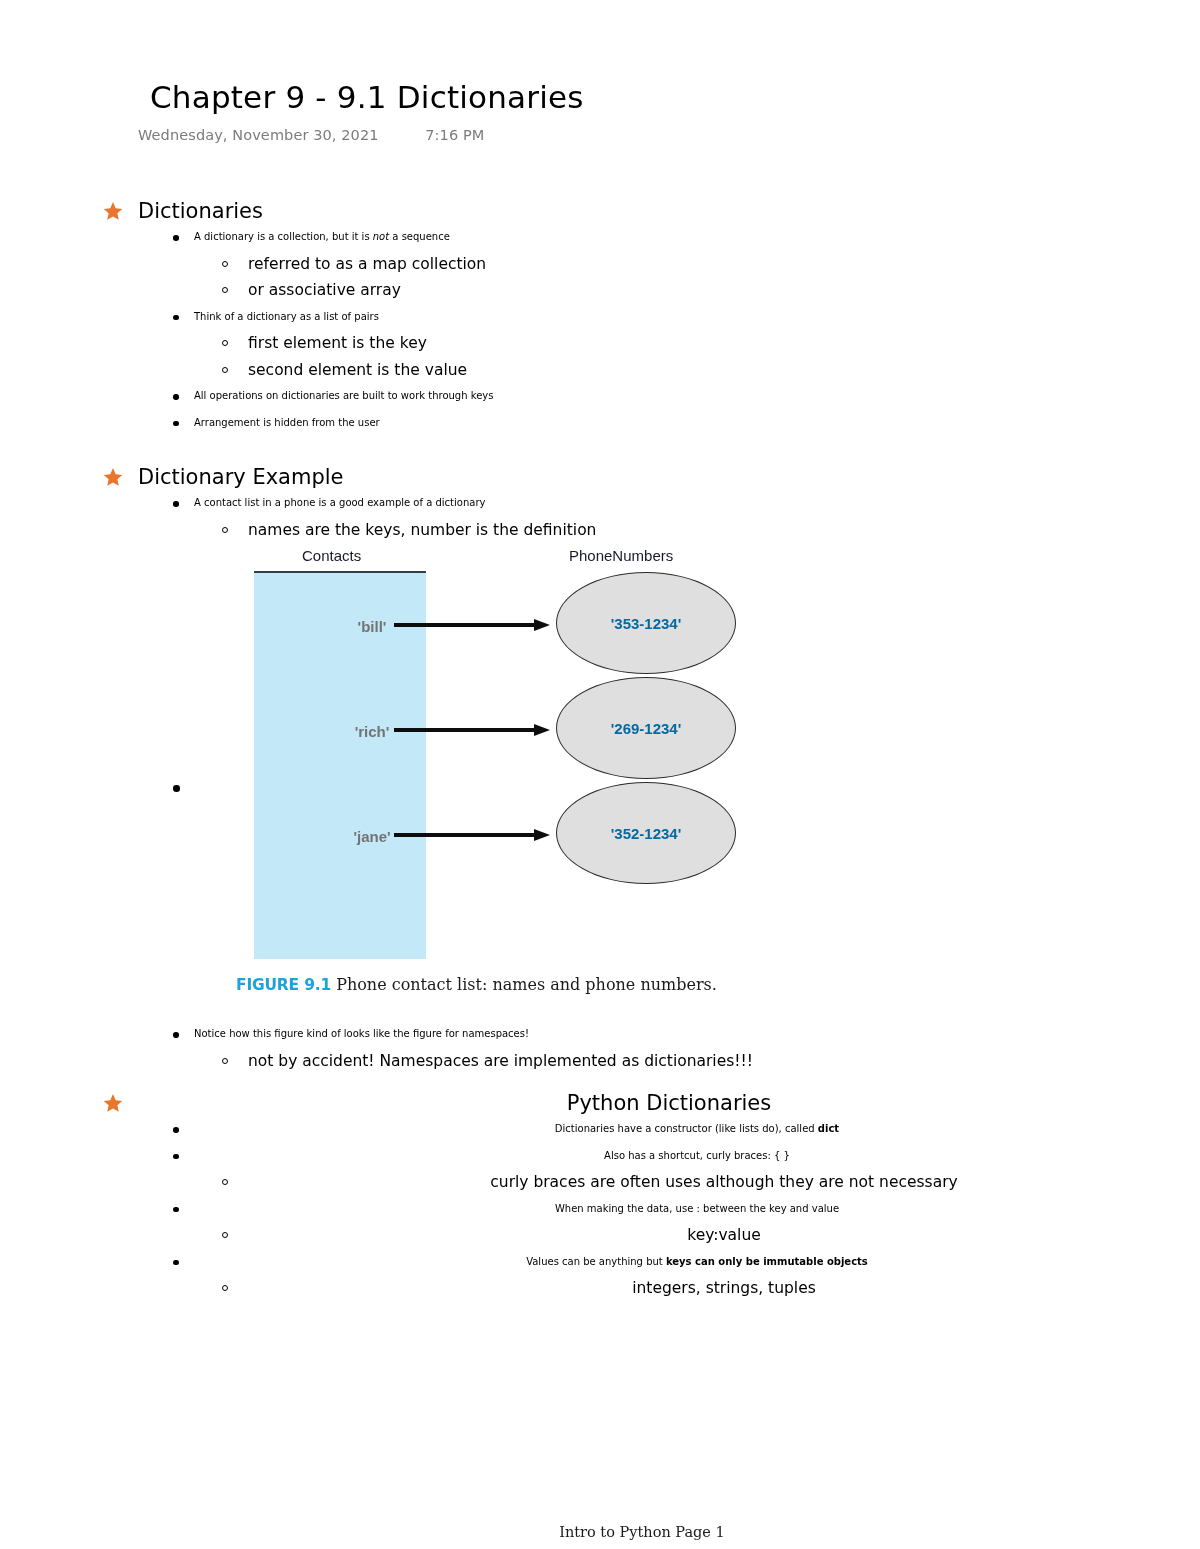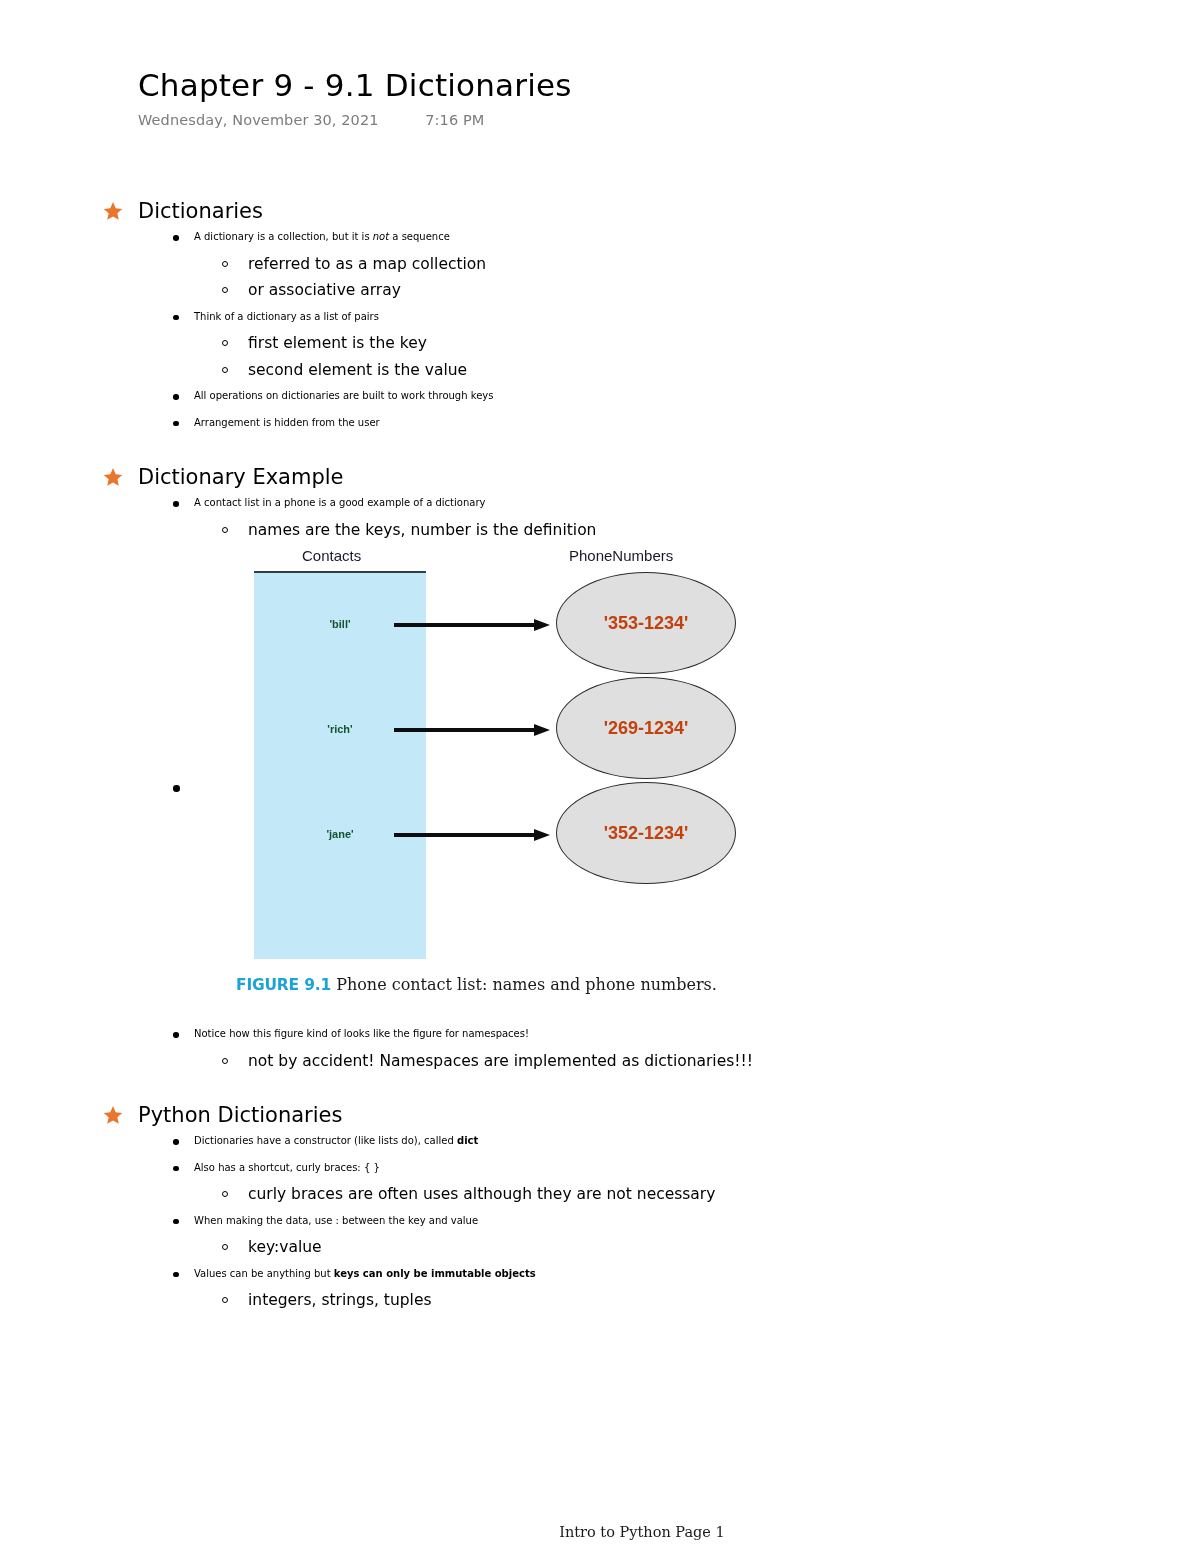--- a/index.html
+++ b/index.html
@@ -22,21 +22,21 @@
     left: 138px;
     top: 68px;
     width: 900px;
   }
   .page-title {
     font-size: 31px;
     font-weight: 400;
     line-height: 1.12;
     letter-spacing: 0.2px;
     color: #000;
-    margin: 0;
+    margin: 12px;
     font-family: "DejaVu Sans", "Liberation Sans", sans-serif;
   }
   .page-datetime {
     margin-top: 9px;
     font-size: 14.5px;
     color: #7c7c7c;
     letter-spacing: 0.1px;
   }
   .page-datetime .dt-time {
     display: inline-block;
@@ -146,27 +146,28 @@
     left: 26px;
     top: 28px;
     width: 172px;
     height: 388px;
     background: #c3e8f8;
     border-top: 2.5px solid #33404a;
     box-sizing: border-box;
   }
   .contact-key {
     position: absolute;
-    font-size: 11px;
+    font-size: 15px;
     font-weight: 600;
-    color: #14532d;
+    color: #737373;
     font-family: "Liberation Sans", "DejaVu Sans", sans-serif;
     width: 172px;
     text-align: center;
     left: 26px;
+    padding-left: 32px;
   }
   .ck-0 { top: 75px; }
   .ck-1 { top: 180px; }
   .ck-2 { top: 285px; }
 
   .arrow {
     position: absolute;
     left: 166px;
     width: 168px;
     height: 12px;
@@ -198,23 +199,23 @@
     left: 328px;
     width: 180px;
     height: 102px;
     background: #dfdfdf;
     border: 1.8px solid #2b2b2b;
     border-radius: 50% / 50%;
     box-sizing: border-box;
     display: flex;
     align-items: center;
     justify-content: center;
-    font-size: 18px;
+    font-size: 15px;
     font-weight: 600;
-    color: #c2410c;
+    color: #0369a1;
     font-family: "Liberation Sans", "DejaVu Sans", sans-serif;
   }
   .pe-0 { top: 29px; }
   .pe-1 { top: 134px; }
   .pe-2 { top: 239px; }
 
   .fig-caption {
     position: absolute;
     left: 8px;
     top: 432px;
@@ -358,21 +359,21 @@
         <span class="dot"></span>
         <span>Notice how this figure kind of looks like the figure for namespaces!</span>
       </li>
       <li class="bullet-2">
         <span class="ring"></span>
         <span>not by accident! Namespaces are implemented as dictionaries!!!</span>
       </li>
     </ul>
   </div>
 
-  <div class="section" style="margin-top:28px;">
+  <div class="section" style="margin-top:16px;text-align:center;">
     <div class="section-head">
       <svg class="star-icon" viewBox="0 0 24 24" aria-hidden="true">
         <polygon points="12,1.2 15.1,8.2 22.6,9.0 17.0,14.0 18.6,21.4 12,17.6 5.4,21.4 7.0,14.0 1.4,9.0 8.9,8.2" fill="#E8762C"></polygon>
       </svg>
       <span>Python Dictionaries</span>
     </div>
     <ul class="bullets">
       <li class="bullet-1">
         <span class="dot"></span>
         <span>Dictionaries have a constructor (like lists do), called </span><span class="bd">dict</span>

